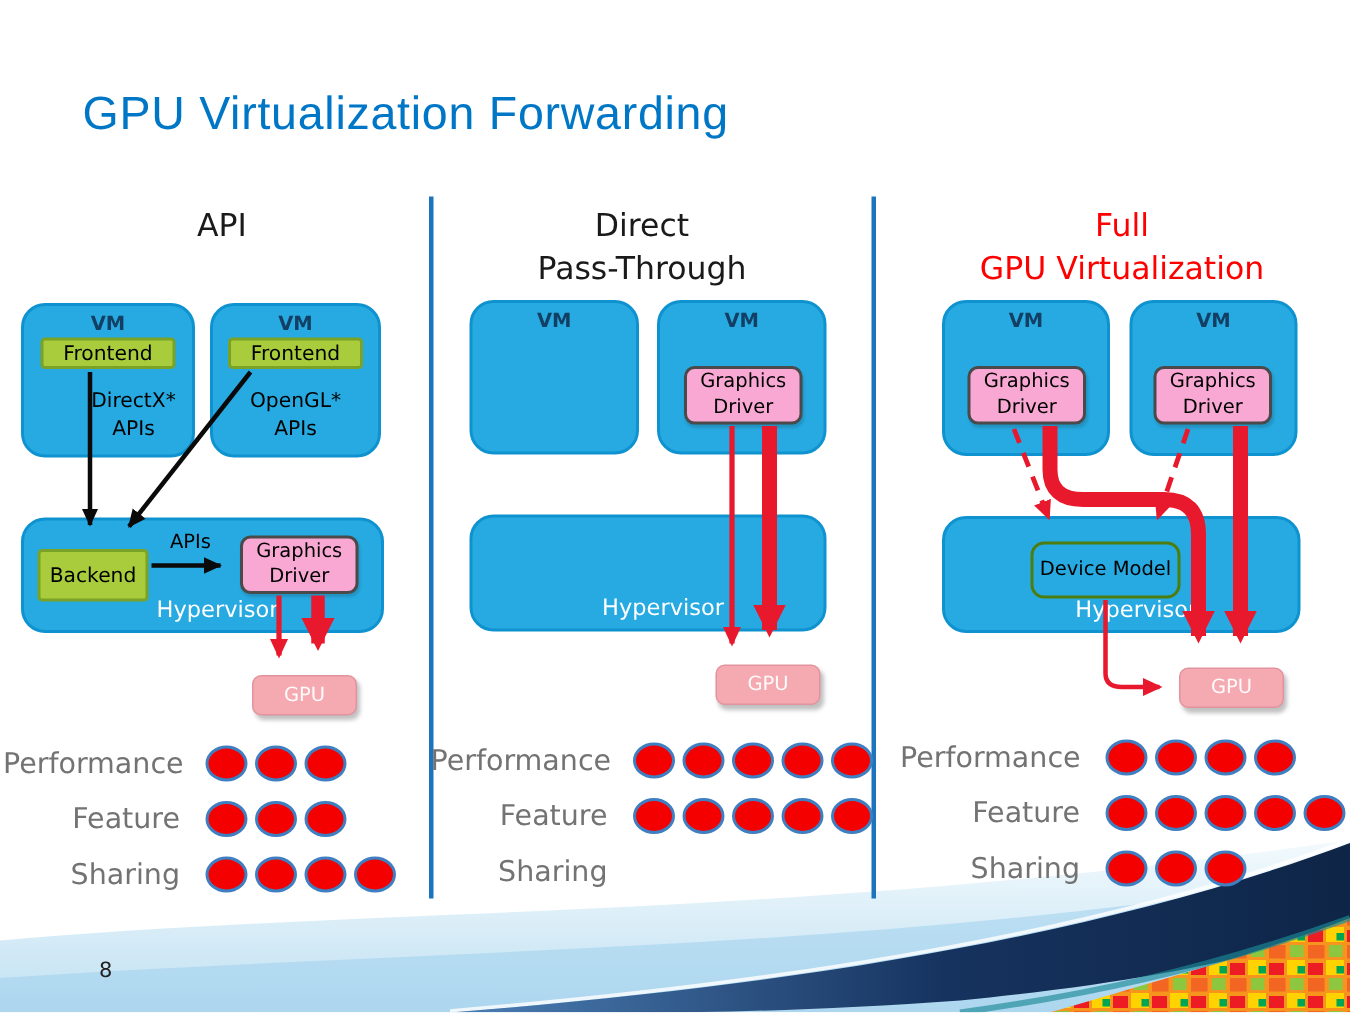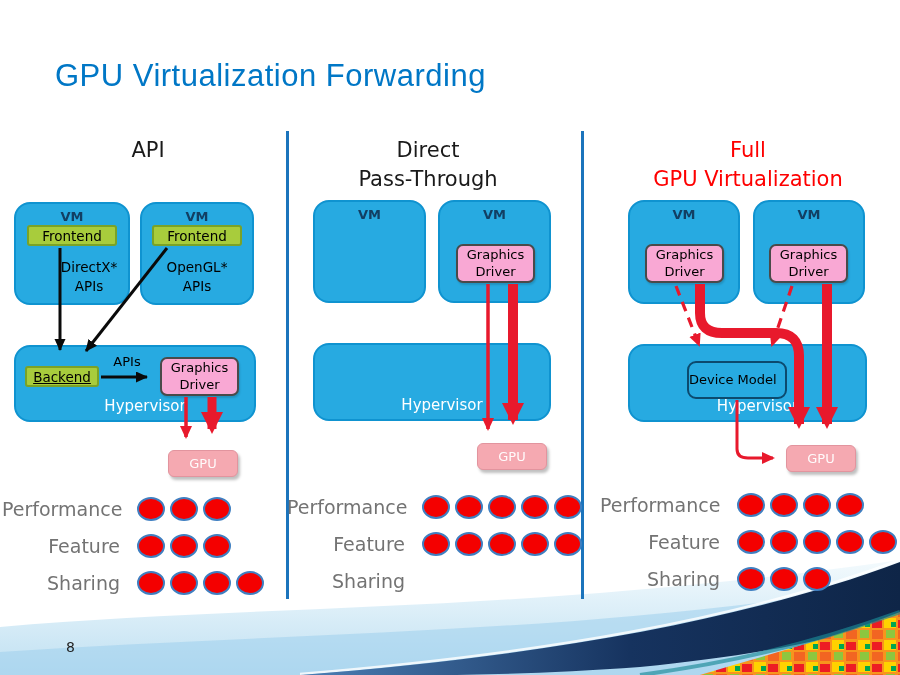--- a/index.html
+++ b/index.html
@@ -14,22 +14,22 @@
   .chip{position:absolute;background:#A8CC3C;border:2px solid #7AA227;border-radius:3px;z-index:3;
         display:flex;align-items:center;justify-content:center;font-size:13.5px;color:#000;box-sizing:border-box;}
   .wbox{position:absolute;background:#f9a8d4;border:2px solid #4A4A4A;border-radius:7px;z-index:3;
         display:flex;align-items:center;justify-content:center;text-align:center;
         font-size:13px;line-height:1.3;color:#000;box-shadow:1px 2px 2px rgba(0,0,0,.15);box-sizing:border-box;}
   .apitext{position:absolute;text-align:center;font-size:13.5px;line-height:19px;color:#000;z-index:3;}
   .hyp-label{position:absolute;left:0;right:0;bottom:5px;text-align:center;color:#fff;font-size:15px;margin-left:20px;}
   .gpu{position:absolute;background:#F5A9B1;border:1px solid #E2949E;border-radius:6px;z-index:2;
        display:flex;align-items:center;justify-content:center;color:rgba(255,255,255,.95);
        font-size:13px;box-shadow:2px 3px 3px rgba(0,0,0,.25);box-sizing:border-box;}
-  .dm{position:absolute;background:#27AAE1;border:2px solid #0c4a6e;border-radius:9px;z-index:3;
-      display:flex;align-items:center;text-align:center;
+  .dm{position:absolute;background:#27AAE1;border:2px solid #4d7c0f;border-radius:9px;z-index:3;
+      display:flex;align-items:center;justify-content:center;text-align:center;
       font-size:13px;line-height:1.3;color:#000;box-sizing:border-box;}
   .arrow-label{position:absolute;text-align:center;font-size:13px;color:#000;z-index:4;}
   .arrows{position:absolute;left:0;top:0;width:900px;height:675px;z-index:4;pointer-events:none;}
   .ratings{position:absolute;z-index:3;}
   .rating-row{display:flex;align-items:center;height:26px;margin-bottom:11px;}
   .rating-label{display:inline-block;text-align:right;font-size:19px;color:#737373;}
   .dots{display:flex;align-items:center;margin-left:12px;}
   .dot{display:inline-block;width:24px;height:20px;border-radius:50%;
        background:#F40000;border:2px solid #3F7FC1;margin-left:5px;}
   .page-number{position:absolute;left:66px;top:639px;font-size:14px;color:#222;z-index:3;}
@@ -97,21 +97,21 @@
     <div class="vm-label">VM</div>
   </div>
   <div class="chip" style="left:152px;top:225px;width:90px;height:21px;">
     <span>Frontend</span>
   </div>
   <div class="apitext" style="left:152px;top:258px;width:90px;">OpenGL* APIs</div>
 
   <div class="vm" style="left:14px;top:345px;width:242px;height:77px;">
     <div class="hyp-label">Hypervisor</div>
   </div>
-  <div class="chip" style="left:25px;top:366px;width:74px;height:21px;text-decoration:underline;">
+  <div class="chip" style="left:25px;top:366px;width:74px;height:35px;">
     <span>Backend</span>
   </div>
   <div class="wbox" style="left:160px;top:357px;width:79px;height:39px;">
     <span>Graphics Driver</span>
   </div>
   <div class="arrow-label" style="left:98px;top:354px;width:58px;">APIs</div>
   <div class="gpu" style="left:168px;top:450px;width:70px;height:27px;">
     <span>GPU</span>
   </div>
 

